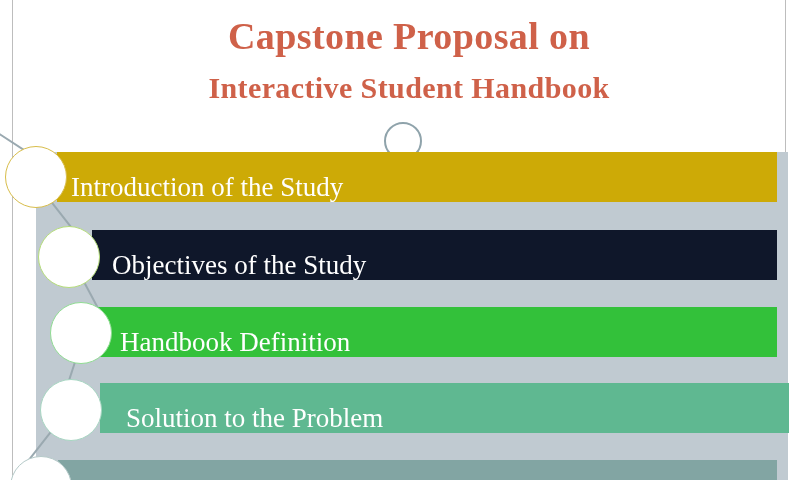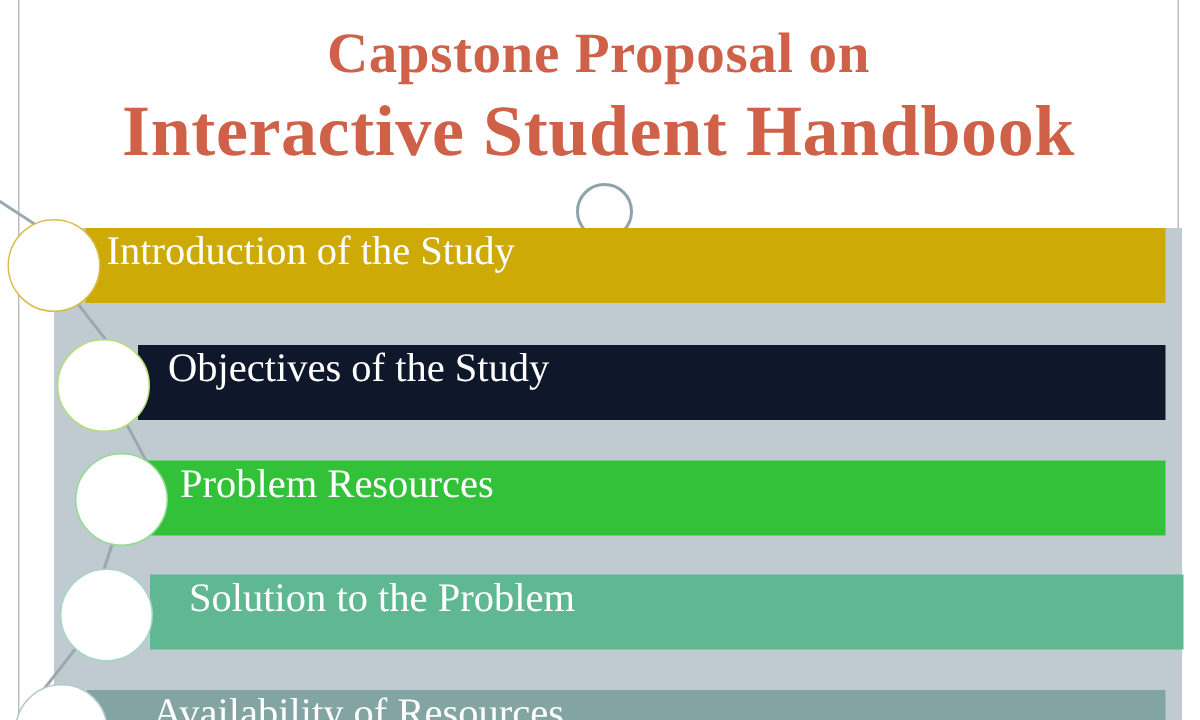--- a/index.html
+++ b/index.html
@@ -30,33 +30,33 @@
     width: 1px;
     height: 480px;
     background: #bdbdbd;
   }
   .frame-line.left  { left: 12px; }
   .frame-line.right { left: 785px; }
 
   
   #title-block {
     position: absolute;
-    left: 13px;
+    left: 23px;
     top: 10px;
     width: 772px;
     text-align: center;
     color: #cf6149;
     font-weight: bold;
     font-size: 38px;
     line-height: 52px;
     letter-spacing: 0.4px;
     white-space: nowrap;
   }
   #title-block .tline { display: block; }
-  #title-block .tline.l2 { font-size: 48px; }
+  #title-block .tline.l2 { font-size: 30px; }
 
   
   #top-ring {
     position: absolute;
     left: 384px;
     top: 122px;
     width: 34px;
     height: 34px;
     border: 2px solid #8fa3ab;
     border-radius: 50%;
@@ -81,21 +81,21 @@
     height: 2px;
   }
 
   
   .row { position: absolute; left: 0; top: 0; }
 
   .bar {
     position: absolute;
     height: 50px;
     display: flex;
-    align-items: flex-start;
+    align-items: flex-end;
     box-sizing: border-box;
     color: #ffffff;
     font-size: 27px;
     line-height: 30px;
     white-space: nowrap;
   }
   .bar .bar-label { display: block; }
 
   .knob {
     position: absolute;
@@ -158,21 +158,21 @@
 
   <div class="row">
     <div class="bar" id="bar-2">
       <span class="bar-label">Objectives of the Study</span>
     </div>
     <div class="knob" id="knob-2"></div>
   </div>
 
   <div class="row">
     <div class="bar" id="bar-3">
-      <span class="bar-label">Problem Resources</span>
+      <span class="bar-label">Handbook Definition</span>
     </div>
     <div class="knob" id="knob-3"></div>
   </div>
 
   <div class="row">
     <div class="bar" id="bar-4">
       <span class="bar-label">Solution to the Problem</span>
     </div>
     <div class="knob" id="knob-4"></div>
   </div>

